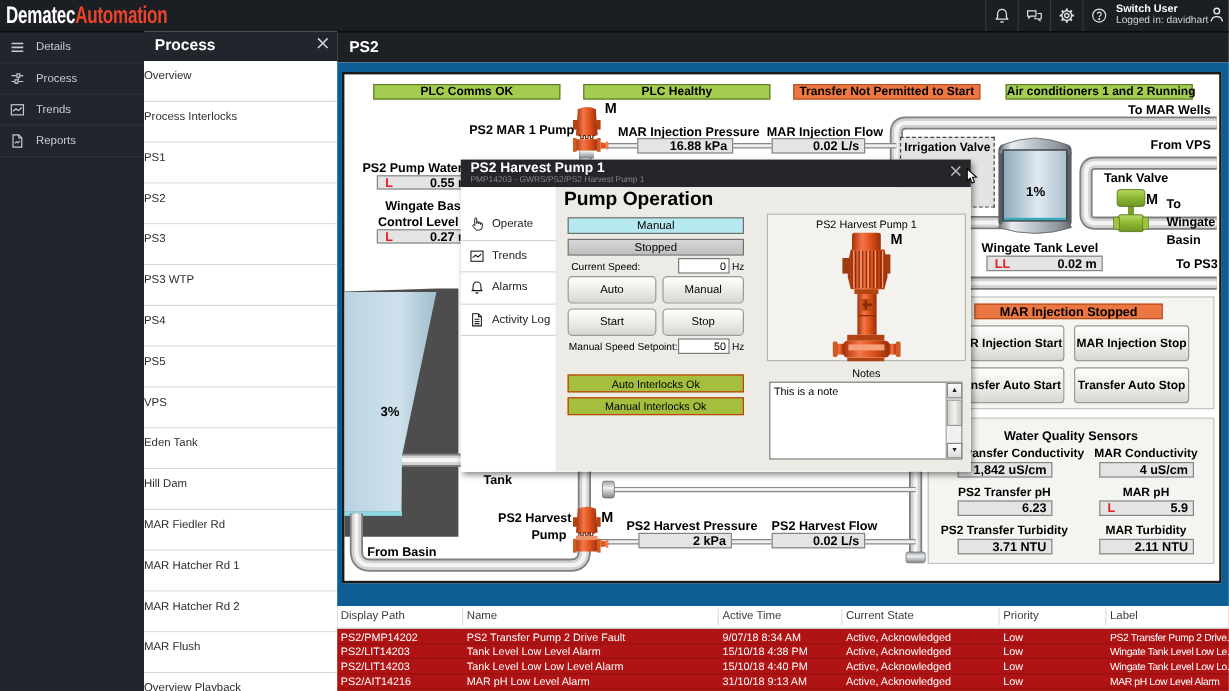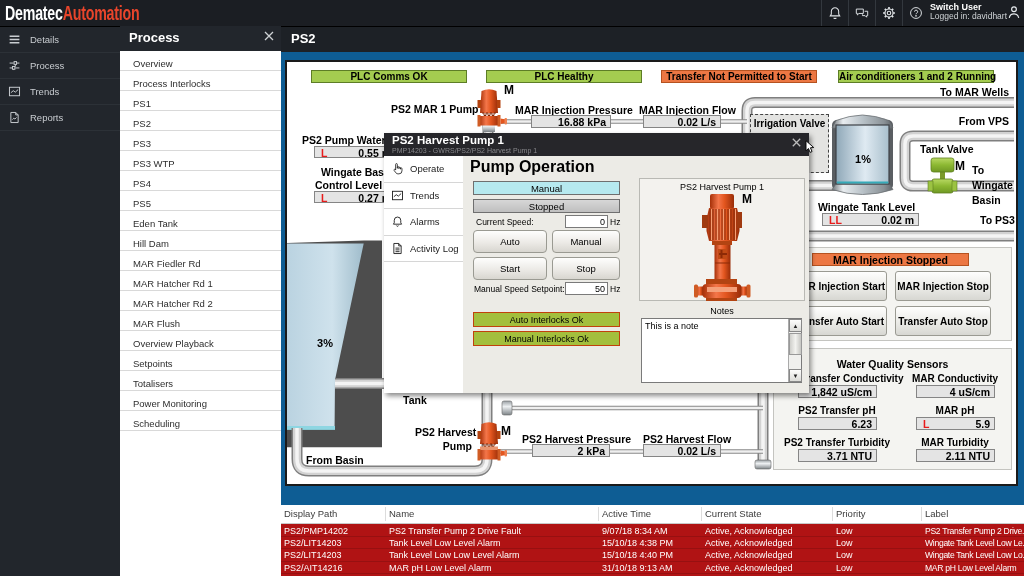--- a/index.html
+++ b/index.html
@@ -18,21 +18,21 @@
   #tb-person { position:absolute; left:1007px; top:5px; color:#e8ecef; }
   
   #leftnav { position:absolute; left:0; top:26px; width:120px; height:550px; background:#22262c; border-top:1px solid #000; }
   .ln-row { position:relative; height:26px; display:flex; align-items:center; color:#c9cdd1; font-size:9.5px; border-bottom:1px solid #2c3137; }
   .ln-row svg { width:13px; height:13px; margin:0 9px 0 8px; flex:none; }
   
   #ppanel { position:absolute; left:120px; top:26px; width:161px; height:550px; background:#fff; }
   #ppanel-head { position:absolute; left:0; top:0; width:161px; height:25px; background:#22262c; color:#fff; }
   #ppanel-title { position:absolute; left:9px; top:4px; font-size:13px; font-weight:bold; }
   #ppanel-close { position:absolute; right:5px; top:3px; width:14px; height:14px; color:#cfd3d6; }
-  .pp-item { position:relative; height:20px; line-height:26.1px; padding-left:13px; font-size:9.5px; color:#2d2d2d; border-bottom:1px solid #d9d9d9; background:#fff; }
+  .pp-item { position:relative; height:34px; line-height:26.1px; font-size:9.5px; color:#2d2d2d; border-bottom:1px solid #d9d9d9; background:#fff; }
   
   #main-title { position:absolute; left:281px; top:26px; width:743px; height:26px; background:#1d2126; border-top:1px solid #000; }
   #main-title span { position:absolute; left:10px; top:4px; color:#fff; font-weight:bold; font-size:13px; }
   #viewport { position:absolute; left:281px; top:52px; width:743px; height:453px; background:#0e5d94; }
   #canvas { position:absolute; left:4px; top:8px; width:733px; height:426px; background:#fff; border:2px solid #1a1a1a; }
   
   .slabel { position:absolute; font-size:10.5px; font-weight:600; color:#000; white-space:nowrap; }
   .statusbox { position:absolute; height:13px; top:8px; width:156px; text-align:center; font-size:10px; font-weight:bold; color:#000; line-height:12px; white-space:nowrap; }
   .st-green { background:#a4cc50; border:1px solid #5d7d26; }
   .st-orange { background:#ec7743; border:1px solid #b55220; }
@@ -43,21 +43,21 @@
   .panel { position:absolute; background:#f4f4f1; border:1px solid #c4c4c0; }
   .panel .slabel { font-size:10px; }
   .scbtn { position:absolute; background:linear-gradient(#fefefd,#e9e9e5 60%,#d7d7d2); border:1px solid #9a9a92; border-radius:3px; font-size:10px; font-weight:600; color:#000; display:flex; align-items:center; justify-content:center; white-space:nowrap; }
   
   #popup { position:absolute; left:384px; top:133px; width:425px; height:260px; box-shadow:2px 3px 5px rgba(0,0,0,.45); }
   #popup-head { position:absolute; left:0; top:0; width:425px; height:23px; background:#26262a; }
   #popup-title { position:absolute; left:8px; top:1px; color:#fff; font-size:11.5px; font-weight:bold; }
   #popup-sub { position:absolute; left:8px; top:14px; color:#86868a; font-size:7px; }
   #popup-close { position:absolute; right:6px; top:3px; width:13px; height:13px; color:#bbb; }
   #popup-body { position:absolute; left:0; top:23px; width:425px; height:237px; background:#ecebe6; }
-  #popup-menu { position:absolute; left:0; top:0; width:79px; height:237px; background:#fff; padding-top:0; }
+  #popup-menu { position:absolute; left:0; top:0; width:79px; height:237px; background:#fff; padding-top:18px; }
   .pm-item { position:relative; height:26.5px; display:flex; align-items:center; color:#1a1a1a; font-size:9.5px; border-bottom:1px solid #d6d6d6; }
   .pm-item svg { width:13px; height:13px; margin:0 6px 0 7px; flex:none; }
   #popup-content { position:absolute; left:79px; top:0; width:346px; height:237px; }
   #po-title { position:absolute; left:7px; top:2px; font-size:16px; font-weight:bold; color:#000; }
   .po-wide { position:absolute; left:10px; width:147px; height:14px; text-align:center; font-size:9.5px; color:#000; line-height:13px; }
   #po-mode { top:25px; background:#b6e9ef; border:1px solid #6f6f6f; }
   #po-state { top:43px; background:linear-gradient(#d7d7d7,#bfbfbf); border:1px solid #6f6f6f; }
   .po-lbl { position:absolute; font-size:8.5px; color:#000; white-space:nowrap; }
   .po-input { position:absolute; width:43px; height:13px; background:#fff; border:1px solid #7a7a7a; font-size:9px; text-align:right; padding-right:2px; line-height:12px; }
   .po-btn { position:absolute; width:74px; height:23px; background:linear-gradient(#fefefd,#eceae6 55%,#d8d6d0); border:1px solid #9a9a92; border-radius:4px; font-size:9.5px; color:#000; display:flex; align-items:center; justify-content:center; }
@@ -171,20 +171,21 @@
   </div>
   <div id="pp-list" style="position:absolute;left:0;top:25px;width:161px;">
     <div class="pp-item">Overview</div>
     <div class="pp-item">Process Interlocks</div>
     <div class="pp-item">PS1</div>
     <div class="pp-item">PS2</div>
     <div class="pp-item">PS3</div>
     <div class="pp-item">PS3 WTP</div>
     <div class="pp-item">PS4</div>
     <div class="pp-item">PS5</div>
+    <div class="pp-item">VPS</div>
     <div class="pp-item">Eden Tank</div>
     <div class="pp-item">Hill Dam</div>
     <div class="pp-item">MAR Fiedler Rd</div>
     <div class="pp-item">MAR Hatcher Rd 1</div>
     <div class="pp-item">MAR Hatcher Rd 2</div>
     <div class="pp-item">MAR Flush</div>
     <div class="pp-item">Overview Playback</div>
     <div class="pp-item">Setpoints</div>
     <div class="pp-item">Totalisers</div>
     <div class="pp-item">Power Monitoring</div>

